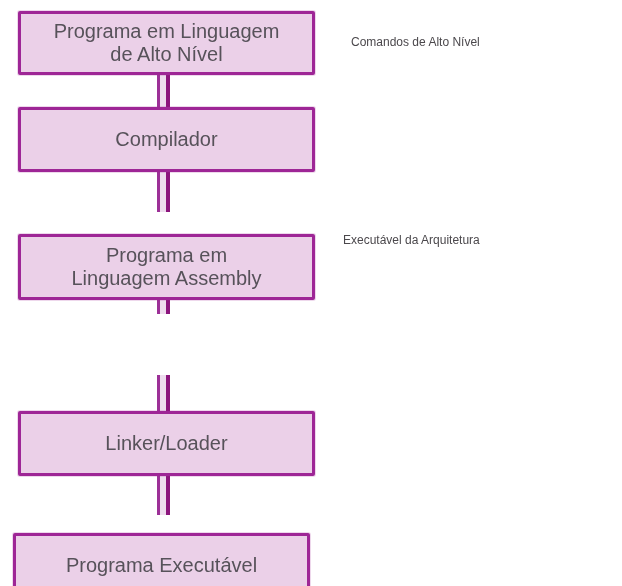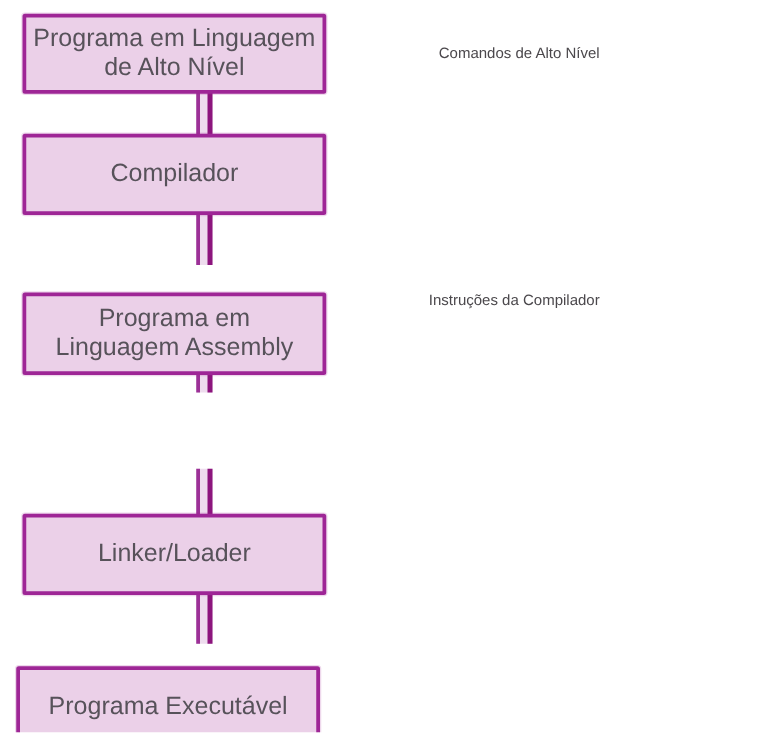--- a/index.html
+++ b/index.html
@@ -11,21 +11,21 @@
     position: relative;
     width: 622px;
     height: 586px;
     background: #ffffff;
     font-family: "Liberation Sans", "DejaVu Sans", sans-serif;
     overflow: hidden;
   }
   .node {
     position: absolute;
     left: 18px;
-    width: 243px;
+    width: 297px;
     box-sizing: border-box;
     background: var(--node-fill, #ebd0e8);
     border: 3px solid var(--node-border, #9e2696);
     border-radius: 2px;
     display: flex;
     align-items: center;
     justify-content: center;
     text-align: center;
     color: var(--node-text, #57525a);
     font-size: 20px;
@@ -83,15 +83,15 @@
   <div class="connector" id="conn-2"></div>
 
   <div class="connector" id="conn-3"></div>
 
   <div class="node" id="node-4">Linker/Loader</div>
   <div class="connector" id="conn-4"></div>
 
   <div class="node" id="node-5">Programa Executável</div>
 
   <div class="annotation" id="annotation-0">Comandos de Alto Nível</div>
-  <div class="annotation" id="annotation-1">Instruções da Compilador</div>
+  <div class="annotation" id="annotation-1">Executável da Arquitetura</div>
 
 </div>
 
 </body></html>

